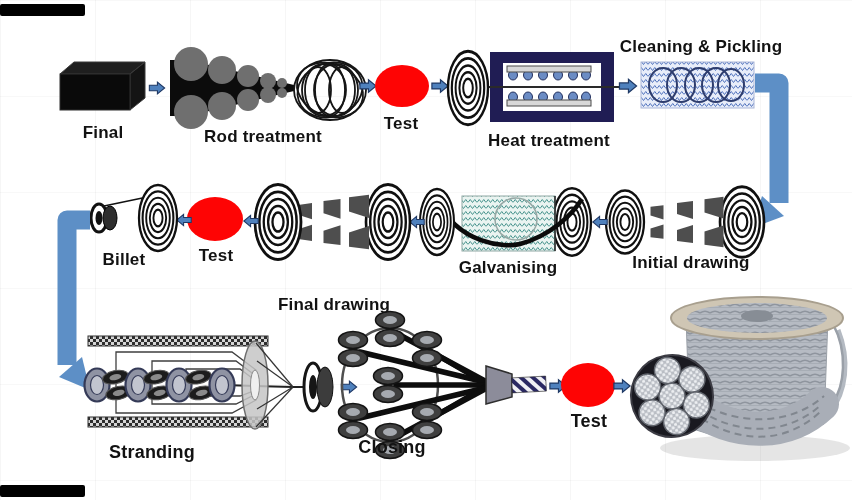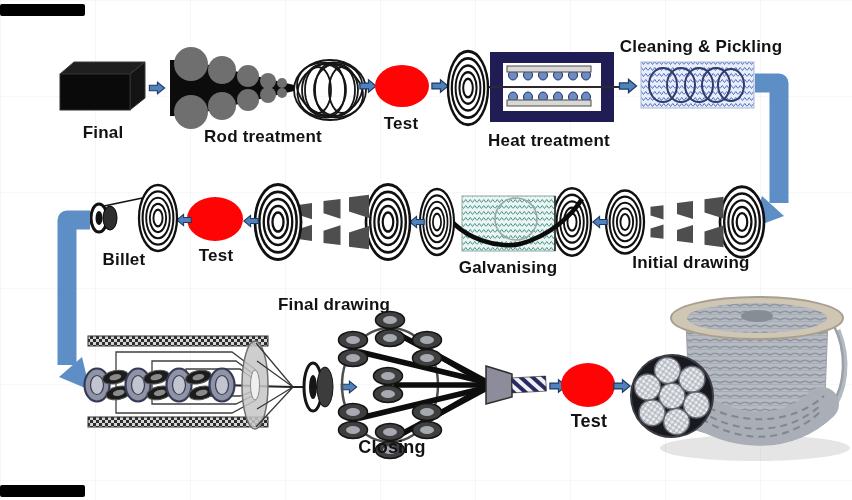--- a/index.html
+++ b/index.html
@@ -321,15 +321,16 @@
   <div class="lbl" style="left:103px;top:133px;">Final</div>
   <div class="lbl" style="left:263px;top:137px;">Rod treatment</div>
   <div class="lbl" style="left:401px;top:124px;">Test</div>
   <div class="lbl" style="left:549px;top:141px;">Heat treatment</div>
   <div class="lbl" style="left:701px;top:47px;">Cleaning &amp; Pickling</div>
   <div class="lbl" style="left:691px;top:263px;">Initial drawing</div>
   <div class="lbl" style="left:508px;top:268px;">Galvanising</div>
   <div class="lbl" style="left:334px;top:263px;margin-top:42px;">Final drawing</div>
   <div class="lbl" style="left:216px;top:256px;">Test</div>
   <div class="lbl" style="left:124px;top:260px;">Billet</div>
+  <div class="lbl big" style="left:152px;top:452px;">Stranding</div>
   <div class="lbl big" style="left:392px;top:447px;">Closing</div>
   <div class="lbl big" style="left:589px;top:421px;">Test</div>
 </div>
 
 </body></html>

